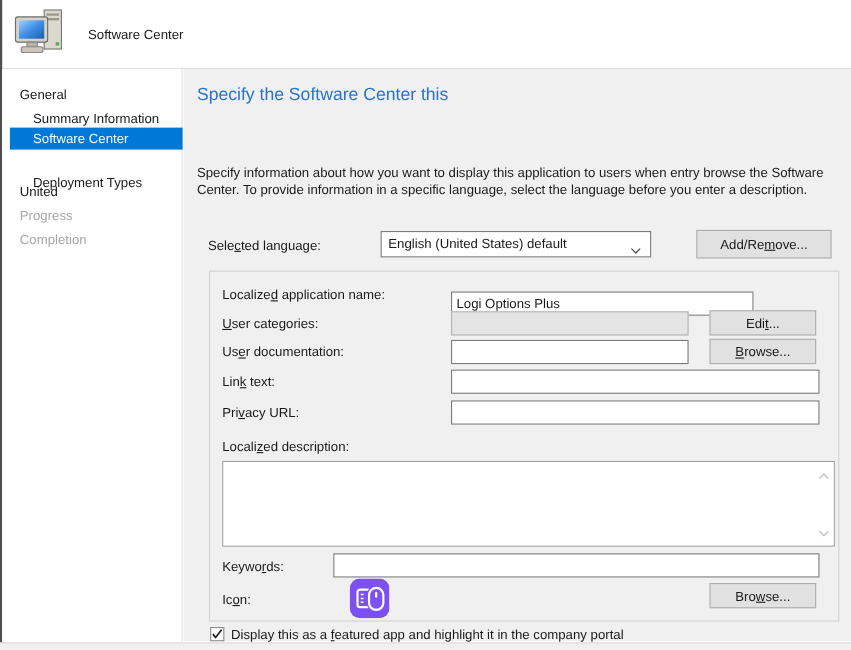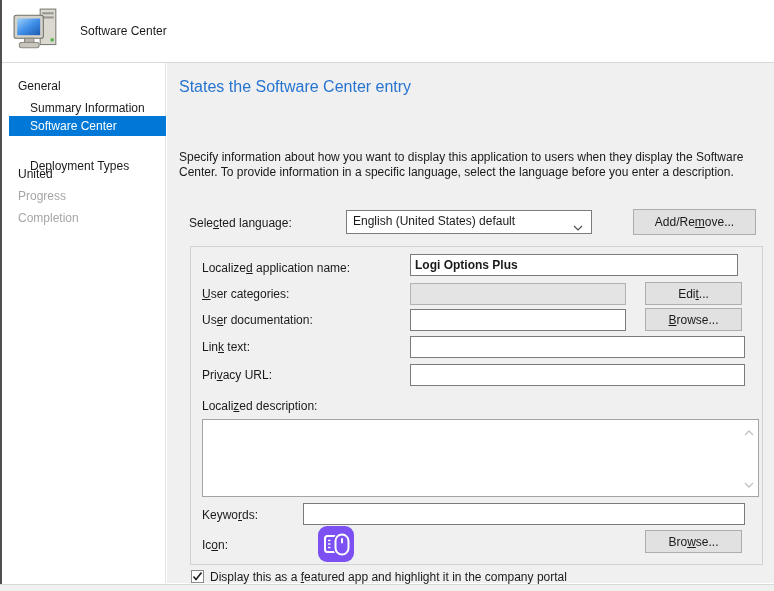--- a/index.html
+++ b/index.html
@@ -41,21 +41,21 @@
   #add-remove-btn{left:633px;top:209px;width:123px;height:26px;}
   
   #groupbox{left:190px;top:246px;width:573px;height:319px;border:1px solid #d2d2d2;box-sizing:border-box;}
   .fld-label{position:absolute;left:202px;white-space:nowrap;}
   input.tb, .tb-dis{
     position:absolute;height:22px;box-sizing:border-box;
     font-family:"Liberation Sans",sans-serif;font-size:12px;color:#1a1a1a;
     border:1px solid #7b7b7b;background:#ffffff;padding:0 4px;
   }
   .tb-dis{background:#e4e4e4;border:1px solid #b2b2b2;}
-  #app-name-input{left:410px;top:254px;width:328px;font-weight:bold;}
+  #app-name-input{left:410px;top:265px;width:275px;}
   #user-cat-box{left:410px;top:283px;width:216px;}
   #user-doc-input{left:410px;top:309px;width:216px;}
   #link-text-input{left:410px;top:336px;width:335px;}
   #privacy-url-input{left:410px;top:364px;width:335px;}
   #edit-btn{left:645px;top:282px;width:97px;height:23px;}
   #browse-doc-btn{left:645px;top:308px;width:97px;height:23px;}
   #browse-icon-btn{left:645px;top:530px;width:97px;height:23px;}
   #desc-box{left:202px;top:419px;width:557px;height:78px;background:#ffffff;border:1px solid #a3a3a3;box-sizing:border-box;}
   #desc-box .sc-up{position:absolute;right:4px;top:5px;}
   #desc-box .sc-dn{position:absolute;right:4px;bottom:5px;}
@@ -107,22 +107,22 @@
       <div class="lbl">Software Center</div>
     </div>
     <div class="nav-item lvl1" style="top:94px">Deployment Types</div>
     <div class="nav-item lvl0" style="top:102px">United</div>
     <div class="nav-item lvl0 disabled" style="top:124px">Progress</div>
     <div class="nav-item lvl0 disabled" style="top:146px">Completion</div>
   </div>
 
   <div class="abs" id="panel"></div>
 
-  <div class="abs" id="page-heading">States the Software Center entry</div>
-  <div class="abs" id="intro">Specify information about how you want to display this application to users when they display the Software Center. To provide information in a specific language, select the language before you enter a description.</div>
+  <div class="abs" id="page-heading">Specify the Software Center this</div>
+  <div class="abs" id="intro">Specify information about how you want to display this application to users when entry browse the Software Center. To provide information in a specific language, select the language before you enter a description.</div>
 
   <div class="abs fld-label" id="lang-label" style="left:189px">Sele<u>c</u>ted language:</div>
   <div class="abs" id="lang-combo">
     <span class="val">English (United States) default</span>
     <span class="chev">
       <svg width="10" height="6" viewBox="0 0 10 6">
           <polyline points="1,1 5,5 9,1" fill="none" stroke="#505050" stroke-width="1.2"></polyline>
         </svg>
     </span>
   </div>

